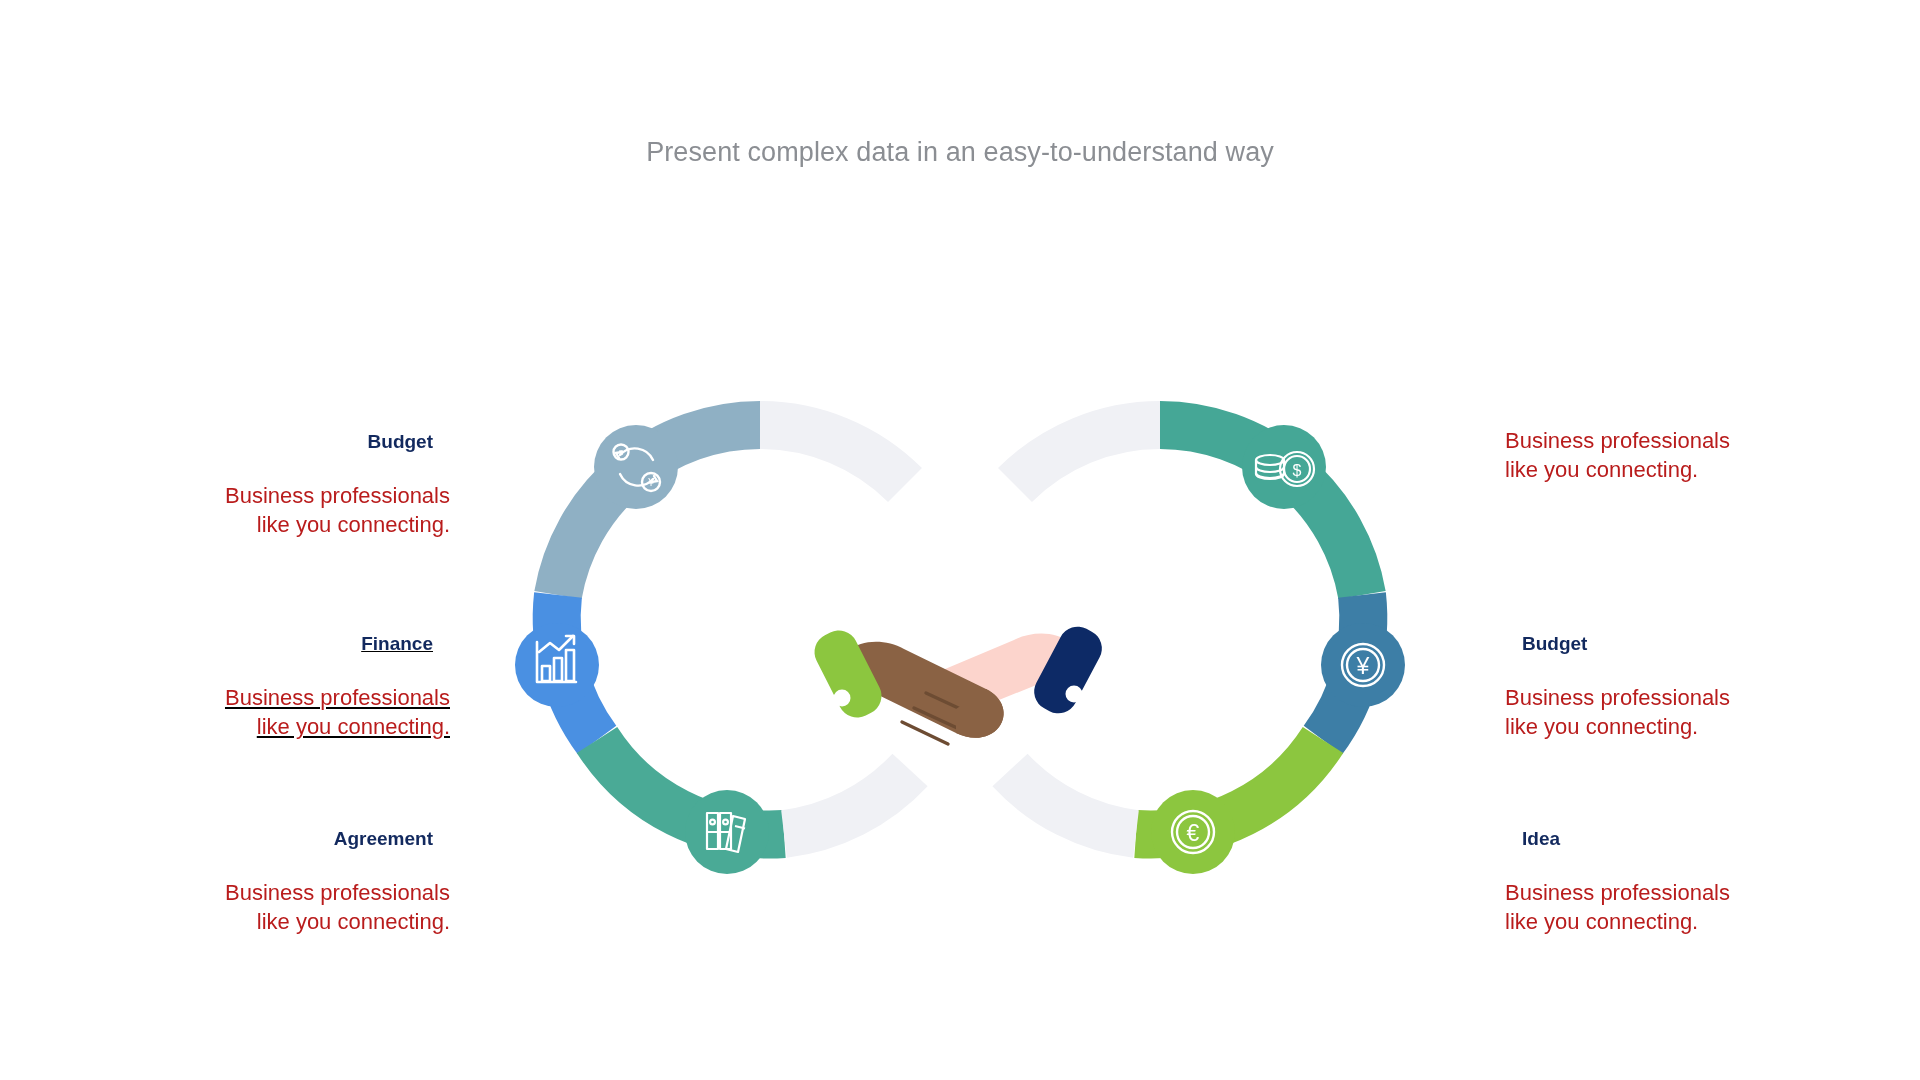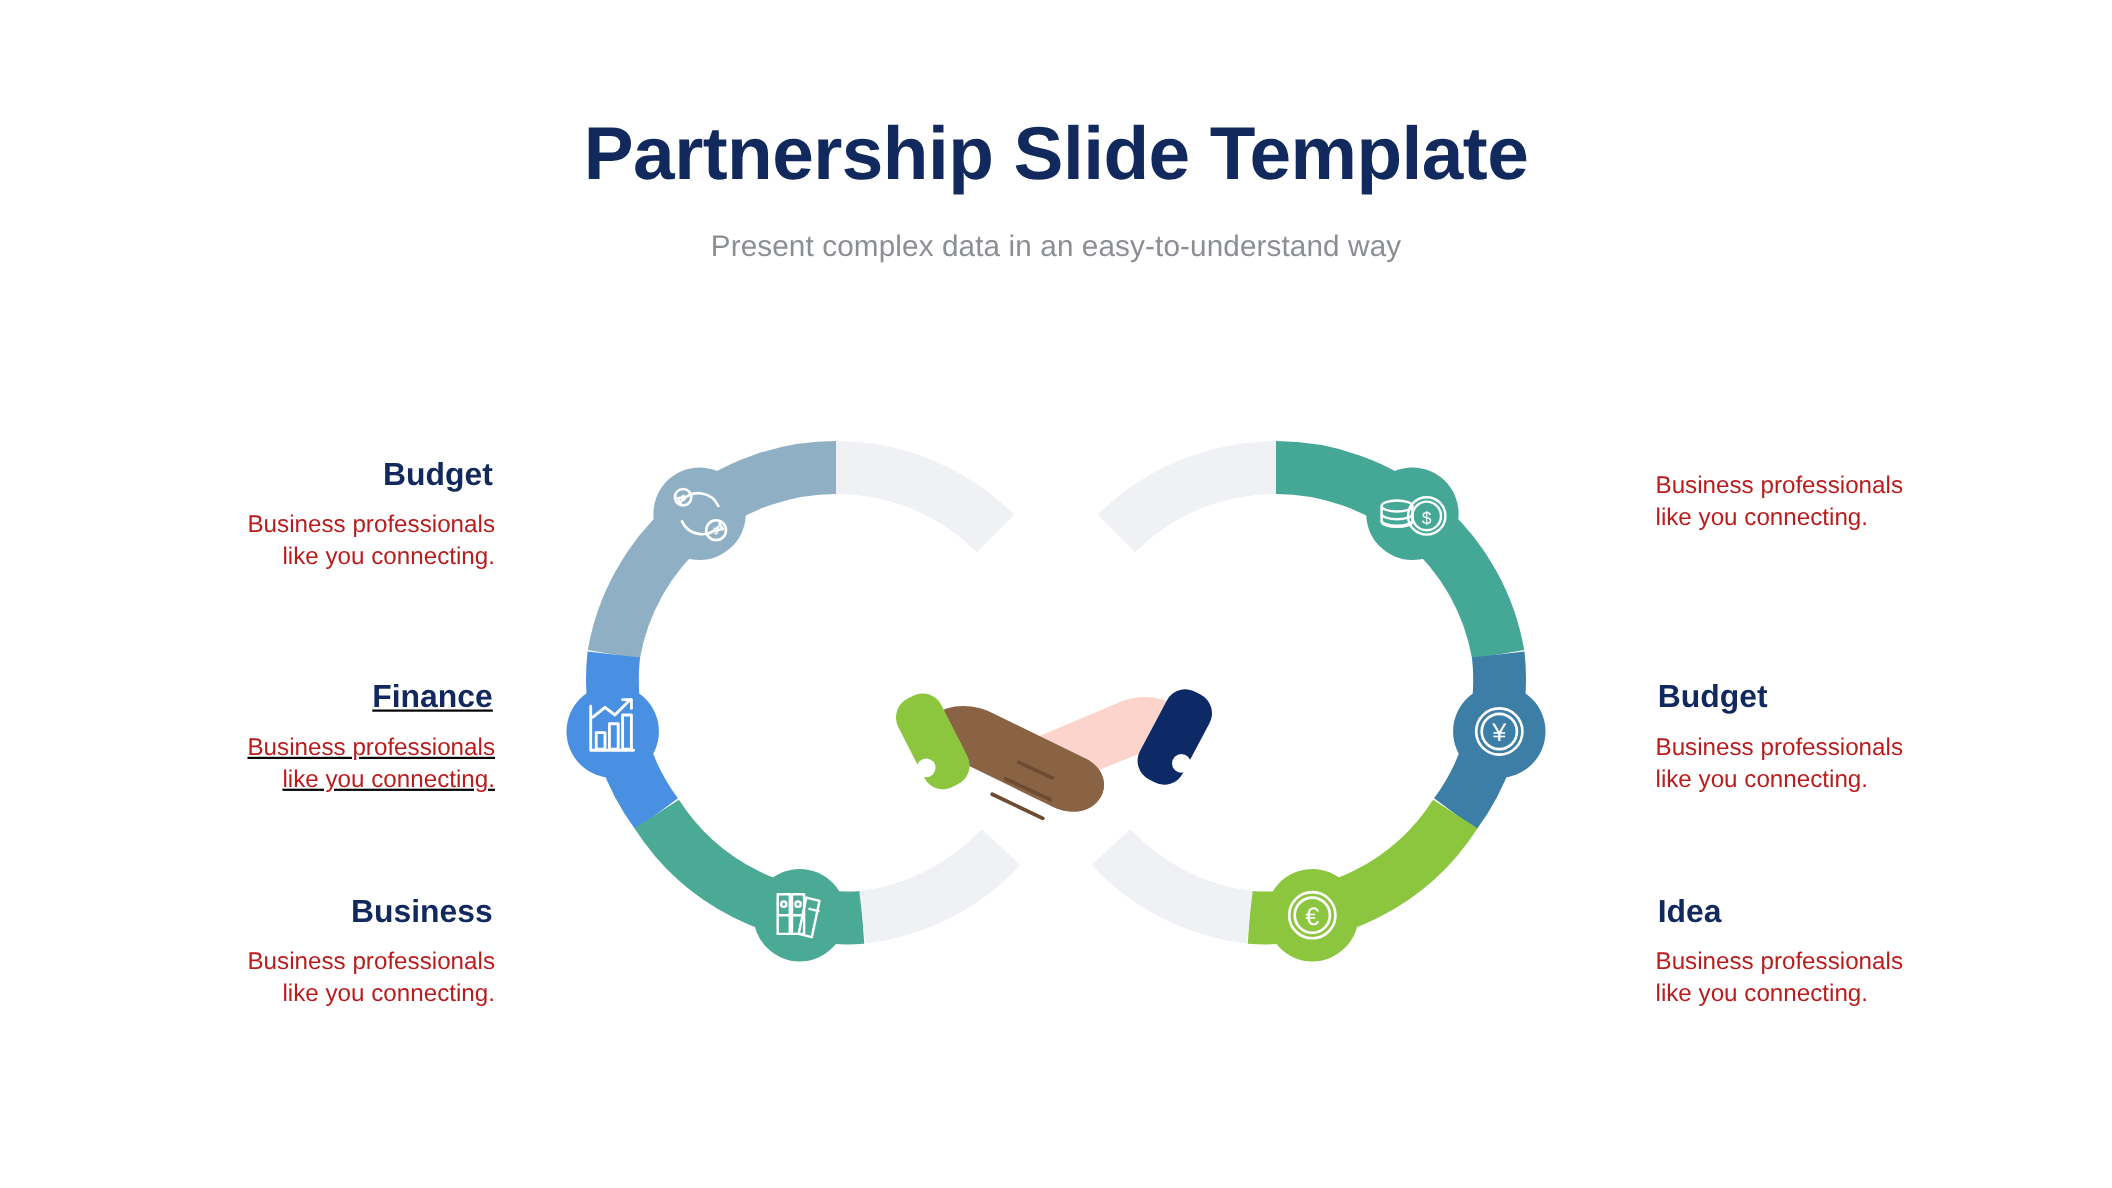--- a/index.html
+++ b/index.html
@@ -48,24 +48,24 @@
     padding-top: 18px;
     letter-spacing: 0.1px;
   }
 
   
   .label-block {
     position: absolute;
     width: 300px;
   }
   .label-block .label-title {
-    font-size: 29px;
+    font-size: 19px;
     font-weight: bold;
     color: #12295e;
-    margin: 2px;
+    margin: 17px;
     line-height: 1.1;
   }
   .label-block .label-desc {
     font-size: 22px;
     color: #b91c1c;
     line-height: 1.33;
     margin: 0;
     padding-top: 11px;
     white-space: pre-line;
   }
@@ -88,38 +88,37 @@
     height: 580px;
   }
   #graphic svg { display: block; width: 900px; height: 580px; }
 </style>
 </head>
 <body>
 
 <div id="slide">
 
   <div id="header">
-    <h1 id="slide-title">Partnership Slide Template</h1>
     <p id="slide-subtitle">Present complex data in an easy-to-understand way</p>
   </div>
 
   <div class="label-block label-left" id="label-budget">
     <p class="label-title">Budget</p>
     <p class="label-desc">Business professionals
 like you connecting.</p>
   </div>
 
   <div class="label-block label-left" id="label-finance">
     <p class="label-title">Finance</p>
     <p class="label-desc">Business professionals
 like you connecting.</p>
   </div>
 
   <div class="label-block label-left" id="label-agreement">
-    <p class="label-title">Business</p>
+    <p class="label-title">Agreement</p>
     <p class="label-desc">Business professionals
 like you connecting.</p>
   </div>
 
   <div class="label-block label-right" id="label-solution">
     <p class="label-desc">Business professionals
 like you connecting.</p>
   </div>
 
   <div class="label-block label-right" id="label-partner">

